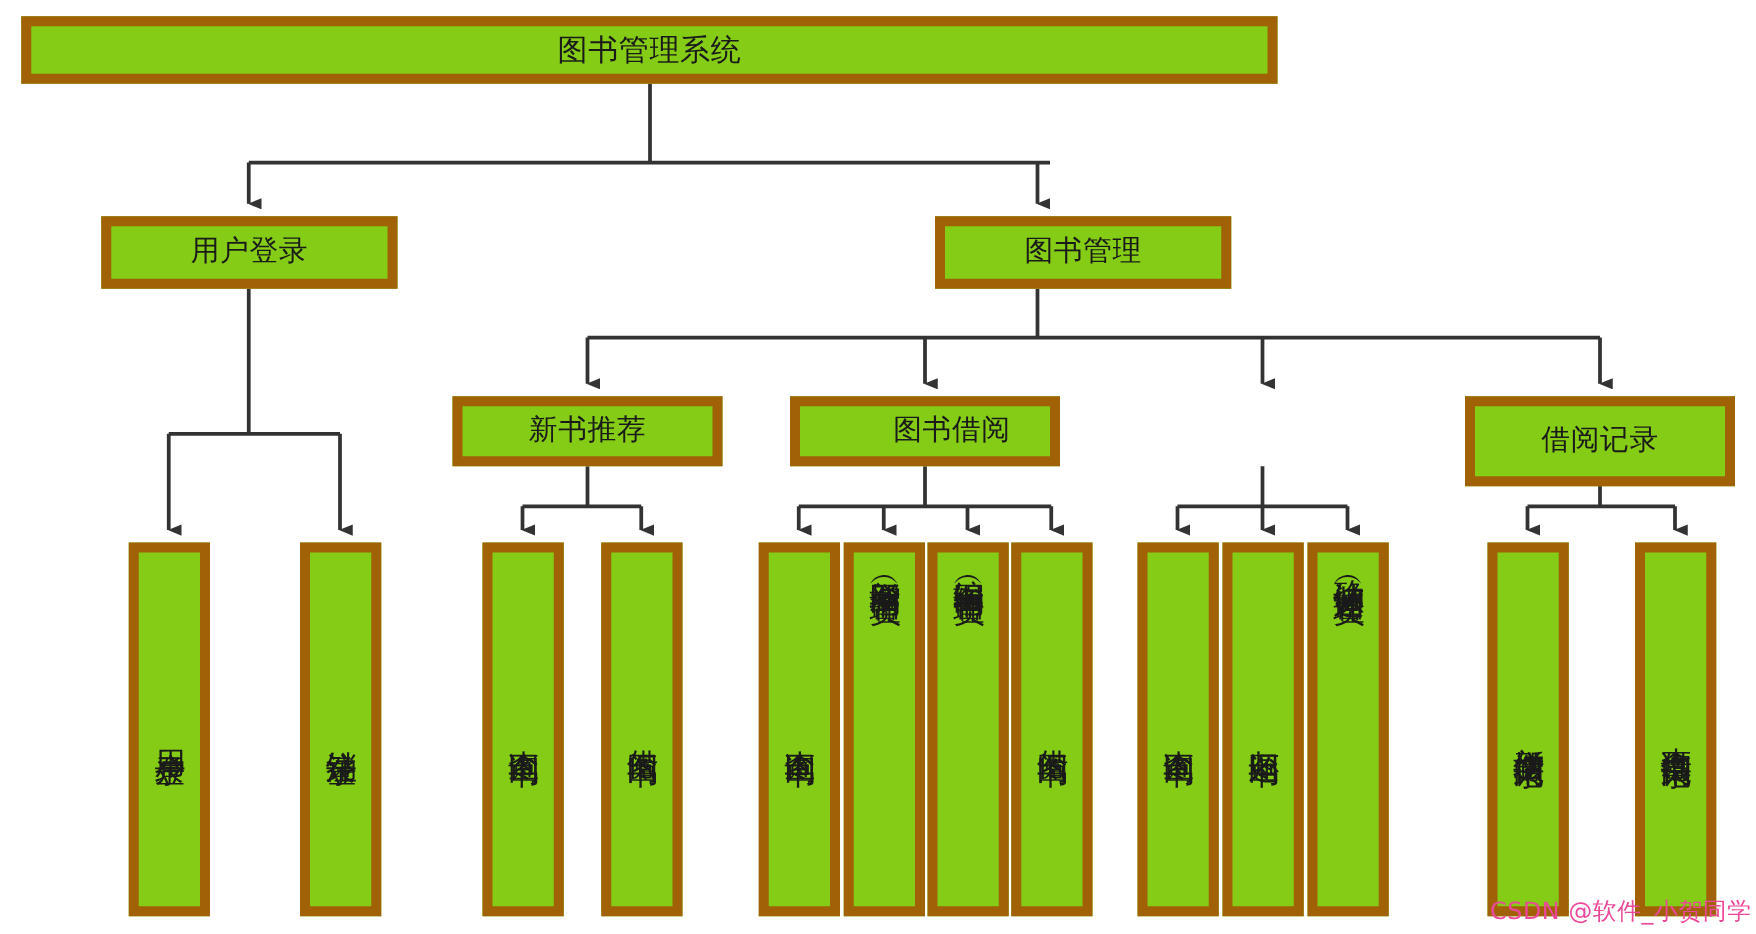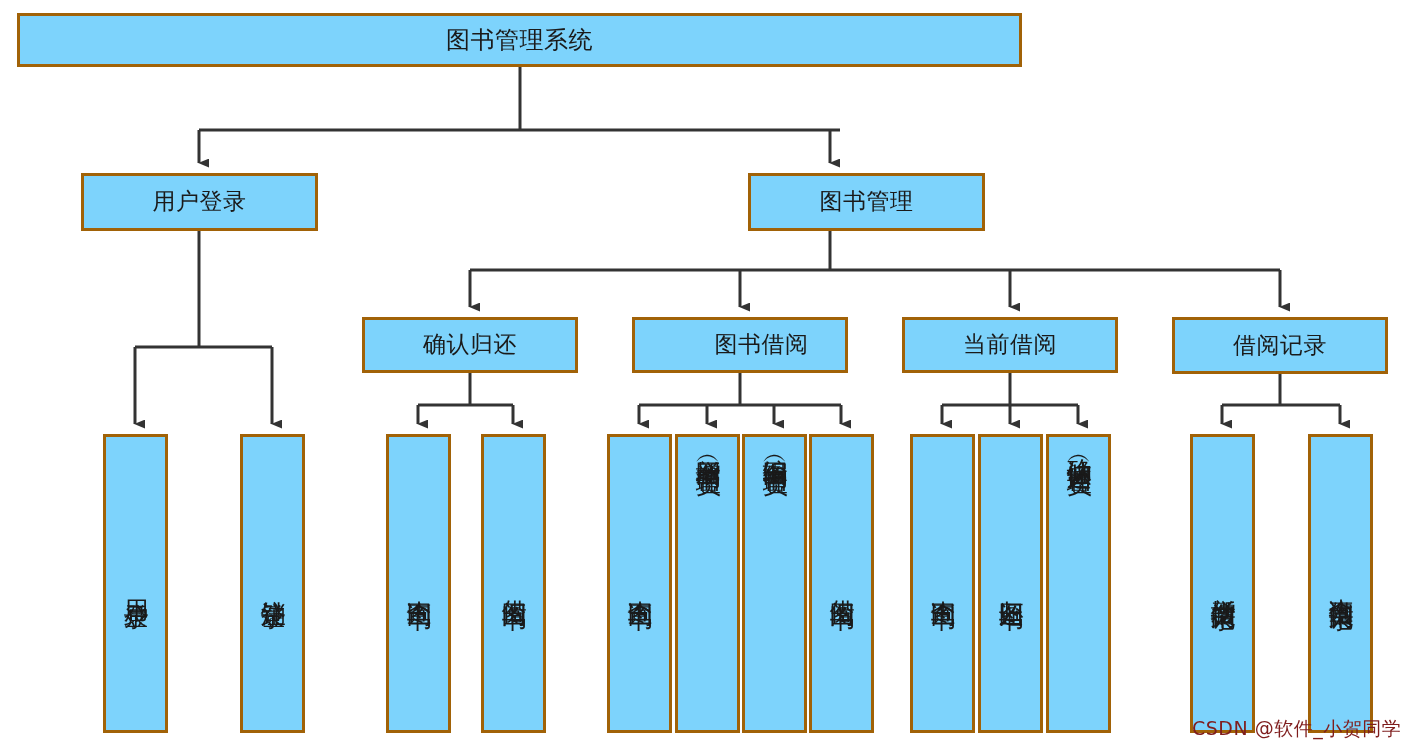--- a/index.html
+++ b/index.html
@@ -21,22 +21,22 @@
     position: absolute;
     left: 0;
     top: 0;
     width: 1405px;
     height: 747px;
     pointer-events: none;
   }
   .node {
     position: absolute;
     box-sizing: border-box;
-    background: #7dd3fc;
-    border: 3px solid #a16207;
+    background: #84cc16;
+    border: 8px solid #a16207;
     display: flex;
     align-items: center;
     justify-content: center;
     color: #1a1a1a;
   }
   .node .label {
     line-height: 1.18;
     text-align: center;
     white-space: pre-line;
   }
@@ -61,21 +61,21 @@
     line-height: 1.05;
     text-align: center;
   }
   .node.v.top .label {
     align-self: flex-start;
     margin-top: 2px;
   }
   .watermark {
     position: absolute;
     font-size: 19px;
-    color: #7f1d1d;
+    color: #ec4899;
     white-space: nowrap;
     letter-spacing: 0.5px;
   }
 </style>
 </head>
 <body>
 
 <div id="canvas">
 
   <svg id="edges" viewBox="0 0 1405 747" xmlns="http://www.w3.org/2000/svg">
@@ -133,29 +133,26 @@
   </div>
 
   <div class="node h" style="left:81px; top:173px; width:237px; height:58px;">
     <span class="label">用户登录</span>
   </div>
   <div class="node h" style="left:712px; top:173px; width:237px; height:58px;margin-left:36px;">
     <span class="label">图书管理</span>
   </div>
 
   <div class="node h" style="left:362px; top:317px; width:216px; height:56px;">
-    <span class="label">确认归还</span>
+    <span class="label">新书推荐</span>
   </div>
   <div class="node h" style="left:632px; top:317px; width:216px; height:56px;padding-left:43px;">
     <span class="label">图书借阅</span>
   </div>
-  <div class="node h" style="left:902px; top:317px; width:216px; height:56px;">
-    <span class="label">当前借阅</span>
-  </div>
-  <div class="node h" style="left:1172px; top:317px; width:216px; height:57px;">
+  <div class="node h" style="left:1172px; top:317px; width:216px; height:72px;">
     <span class="label">借阅记录</span>
   </div>
 
   <div class="node v" style="left:103px; top:434px; width:65px; height:299px;">
     <span class="label">用户登录</span>
   </div>
   <div class="node v" style="left:240px; top:434px; width:65px; height:299px;">
     <span class="label">注销登录</span>
   </div>
 

